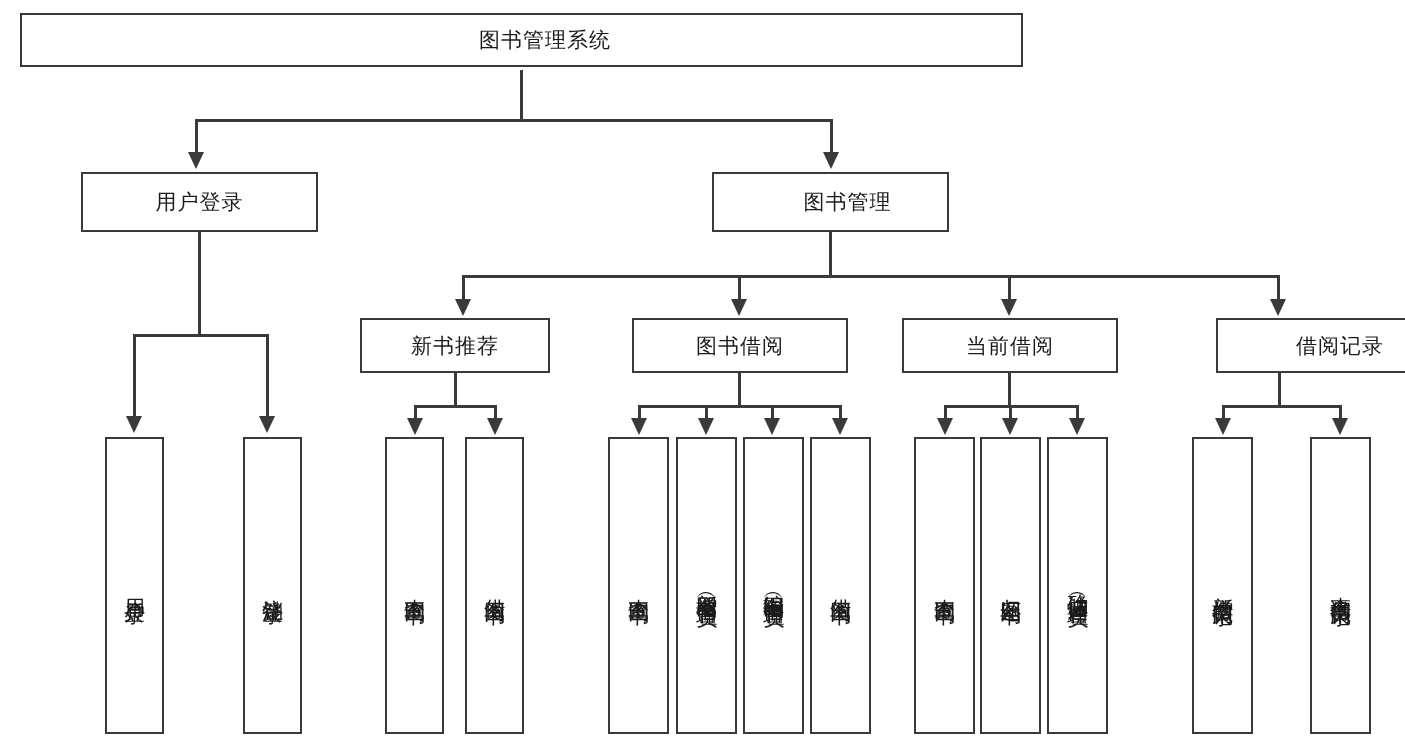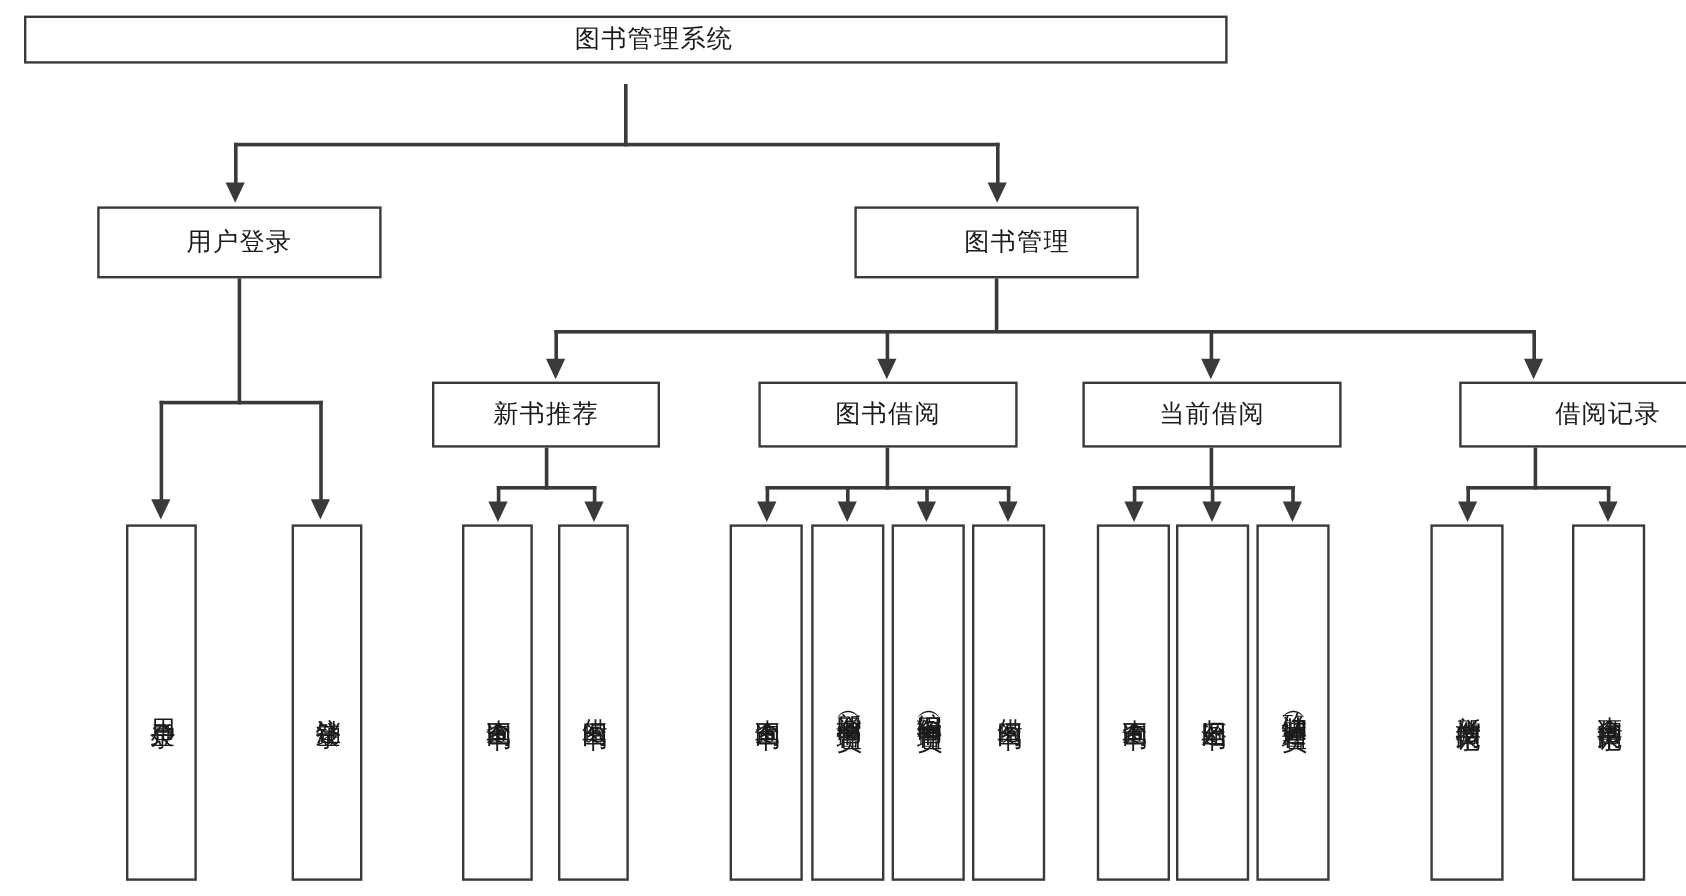--- a/index.html
+++ b/index.html
@@ -67,21 +67,21 @@
     letter-spacing: 0.5px;
     white-space: nowrap;
     user-select: none;
   }
 </style>
 </head>
 <body>
 
 <div id="canvas">
 
-  <div class="node horiz" style="left:20px; top:13px; width:1003px; height:40px;padding-left:47px;">
+  <div class="node horiz" style="left:20px; top:13px; width:1003px; height:54px;padding-left:47px;">
     <span>图书管理系统</span>
   </div>
 
   <div class="edge v" style="left:520px; top:70px; width:3px; height:52px;"></div>
   <div class="edge h" style="left:195px; top:119px; width:638px; height:3px;"></div>
   <div class="edge v" style="left:195px; top:119px; width:3px; height:35px;"></div>
   <div class="arrow" style="left:188px; top:152px;"></div>
   <div class="edge v" style="left:830px; top:119px; width:3px; height:35px;"></div>
   <div class="arrow" style="left:823px; top:152px;"></div>
 

